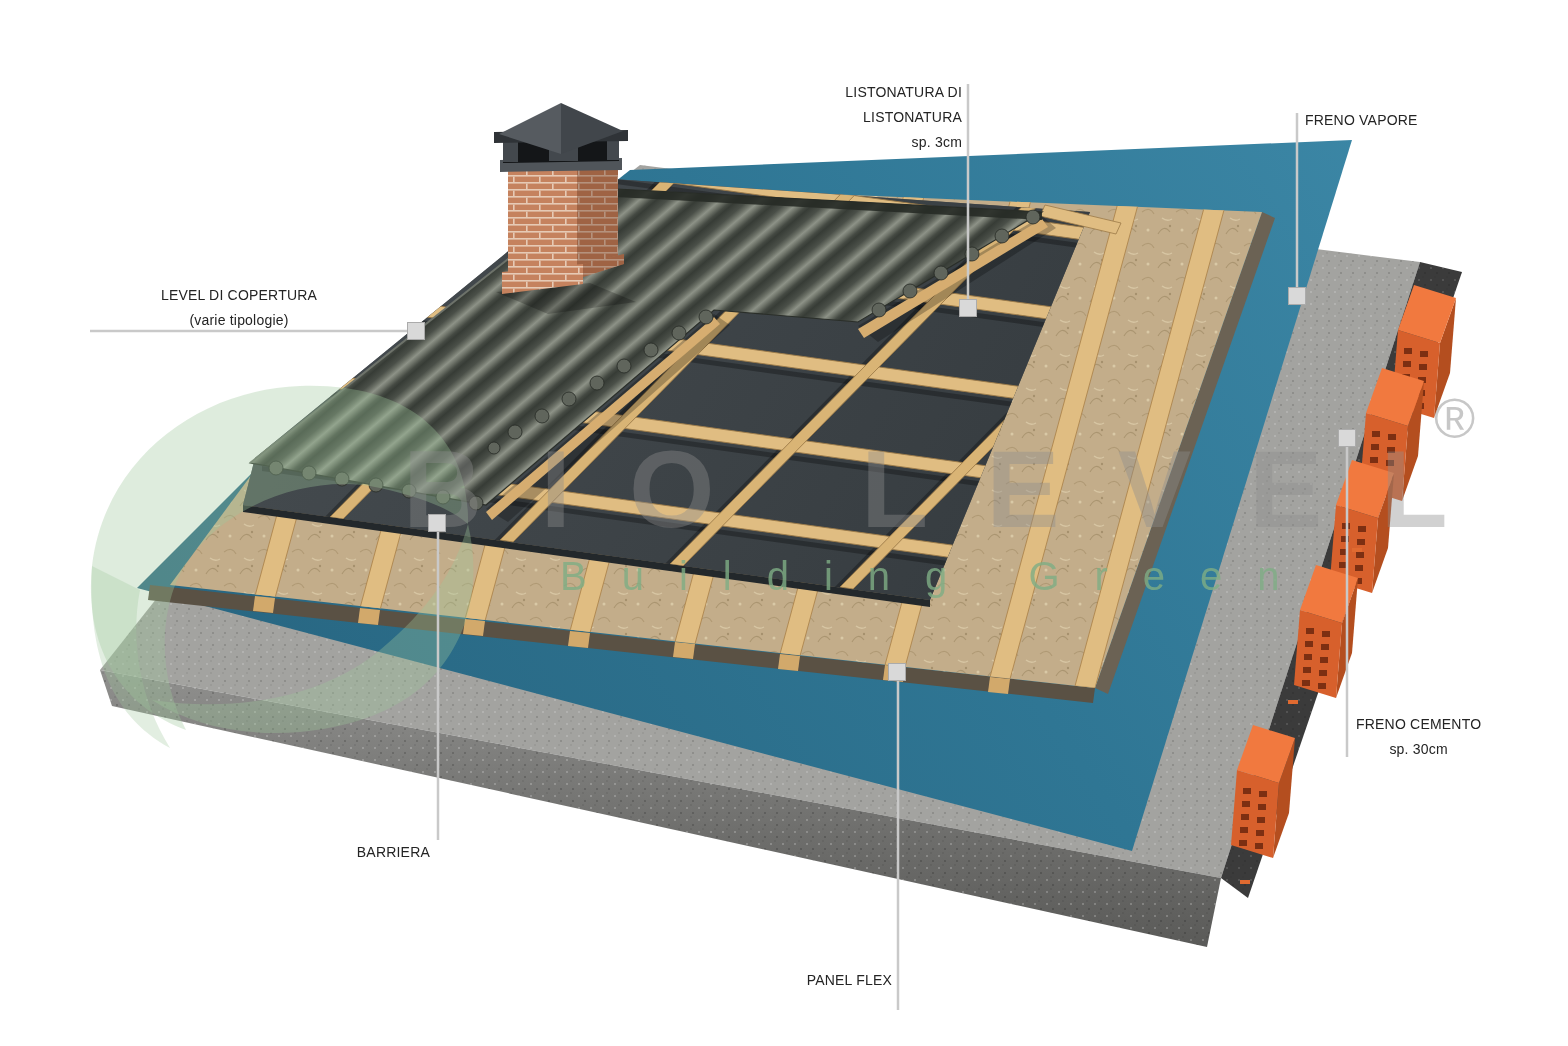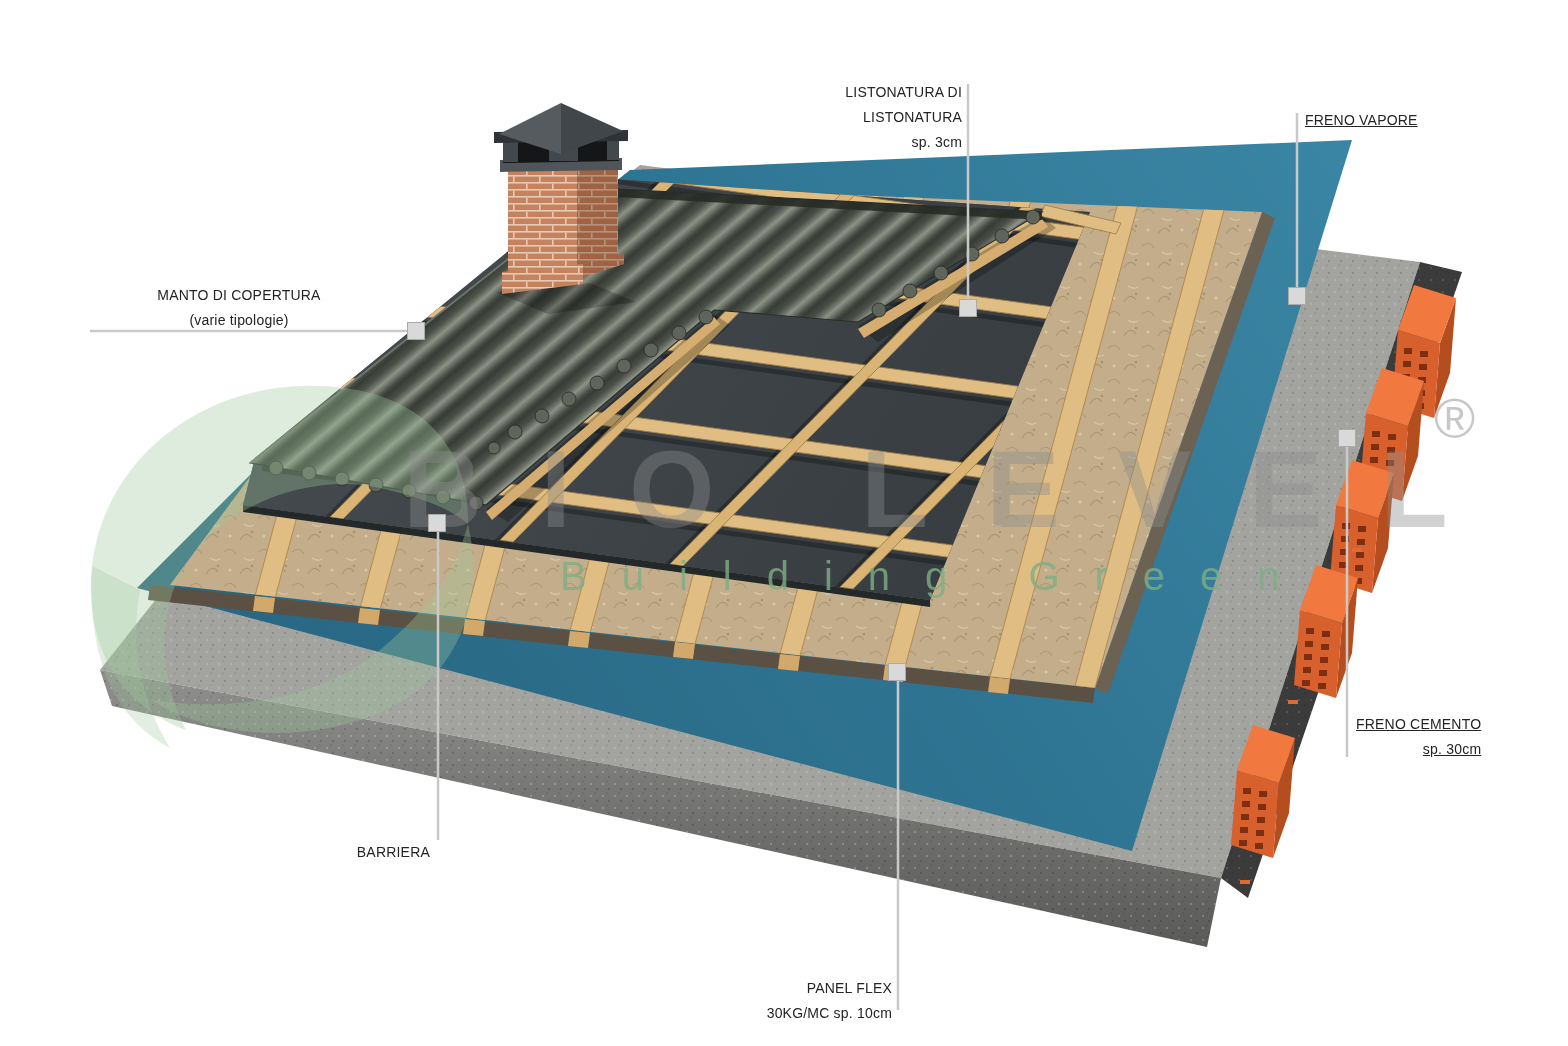--- a/index.html
+++ b/index.html
@@ -3,21 +3,21 @@
 <meta charset="utf-8">
 <style>
   html,body{margin:0;padding:0;background:#fff;}
   .stage{position:relative;width:1568px;height:1046px;overflow:hidden;background:#fff;
          font-family:"Liberation Sans","DejaVu Sans",sans-serif;}
   .stage svg{position:absolute;inset:0;}
   .lbl{position:absolute;color:#242424;font-size:14px;line-height:25px;letter-spacing:.2px;}
   .lbl div{white-space:nowrap;}
   .al-r{text-align:right;}
   .al-c{text-align:center;}
-  .al-l{text-align:right;text-decoration:underline;}
+  .al-l{text-align:center;}
 </style>
 </head>
 <body>
 
 <div class="stage">
 
 <svg viewBox="0 0 1568 1046" width="1568" height="1046">
   <defs>
     <linearGradient id="corr" gradientUnits="userSpaceOnUse" x1="0" y1="0" x2="17" y2="20" spreadMethod="repeat">
       <stop offset="0" stop-color="#373c36"></stop>
@@ -256,41 +256,40 @@
     <rect x="407.5" y="322.5" width="17" height="17"></rect>
     <rect x="959.5" y="299.5" width="17" height="17"></rect>
     <rect x="1288.5" y="287.5" width="17" height="17"></rect>
     <rect x="428.5" y="514.5" width="17" height="17"></rect>
     <rect x="888.5" y="663.5" width="17" height="17"></rect>
     <rect x="1338.5" y="429.5" width="17" height="17"></rect>
   </g>
 </svg>
 
 <div class="lbl al-c" style="left:115px;top:283px;width:248px;">
-  <div>MANTO DI COPERTURA</div>
+  <div>LEVEL DI COPERTURA</div>
   <div>(varie tipologie)</div>
 </div>
 
 <div class="lbl al-r" style="left:700px;top:80px;width:262px;">
   <div>LISTONATURA DI</div>
   <div>LISTONATURA</div>
   <div>sp. 3cm</div>
 </div>
 
 <div class="lbl al-l" style="left:1305px;top:108px;">
   <div>FRENO VAPORE</div>
 </div>
 
 <div class="lbl al-r" style="left:230px;top:840px;width:200px;">
   <div>BARRIERA</div>
 </div>
 
-<div class="lbl al-r" style="left:600px;top:968px;width:292px;margin-top:8px;">
+<div class="lbl al-r" style="left:600px;top:968px;width:292px;">
   <div>PANEL FLEX</div>
-  <div>30KG/MC sp. 10cm</div>
 </div>
 
 <div class="lbl al-l" style="left:1356px;top:712px;">
   <div>FRENO CEMENTO</div>
   <div>sp. 30cm</div>
 </div>
 
 </div>
 
 </body></html>

